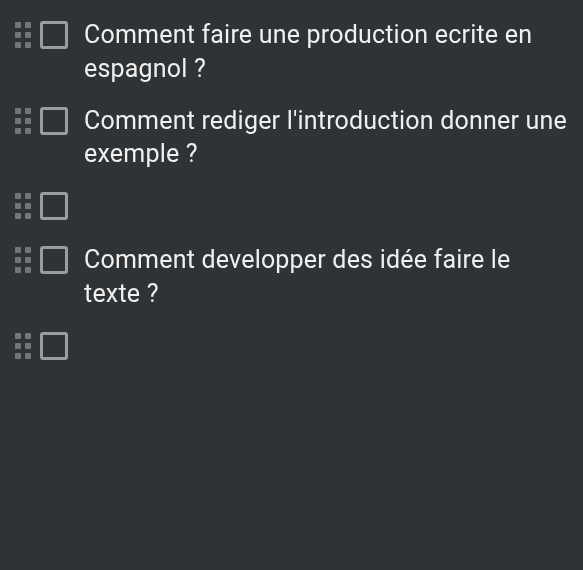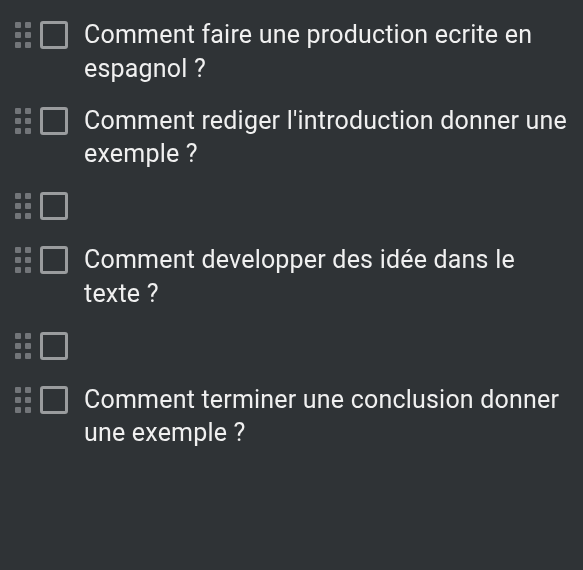--- a/index.html
+++ b/index.html
@@ -110,42 +110,30 @@
   <div class="item">
     <div class="drag-handle">
       <div class="dot"></div>
         <div class="dot"></div>
         <div class="dot"></div>
         <div class="dot"></div>
         <div class="dot"></div>
         <div class="dot"></div>
     </div>
     <div class="checkbox"></div>
-    <div class="item-text">Comment developper des idée dans le texte ?</div>
+    <div class="item-text">Comment developper des idée faire le texte ?</div>
   </div>
 
   <div class="item">
     <div class="drag-handle">
       <div class="dot"></div>
         <div class="dot"></div>
         <div class="dot"></div>
         <div class="dot"></div>
         <div class="dot"></div>
         <div class="dot"></div>
     </div>
     <div class="checkbox"></div>
     <div class="item-text"></div>
   </div>
 
-  <div class="item">
-    <div class="drag-handle">
-      <div class="dot"></div>
-        <div class="dot"></div>
-        <div class="dot"></div>
-        <div class="dot"></div>
-        <div class="dot"></div>
-        <div class="dot"></div>
-    </div>
-    <div class="checkbox"></div>
-    <div class="item-text">Comment terminer une conclusion donner une exemple ?</div>
-  </div>
 
 </div>
 
 </body></html>

